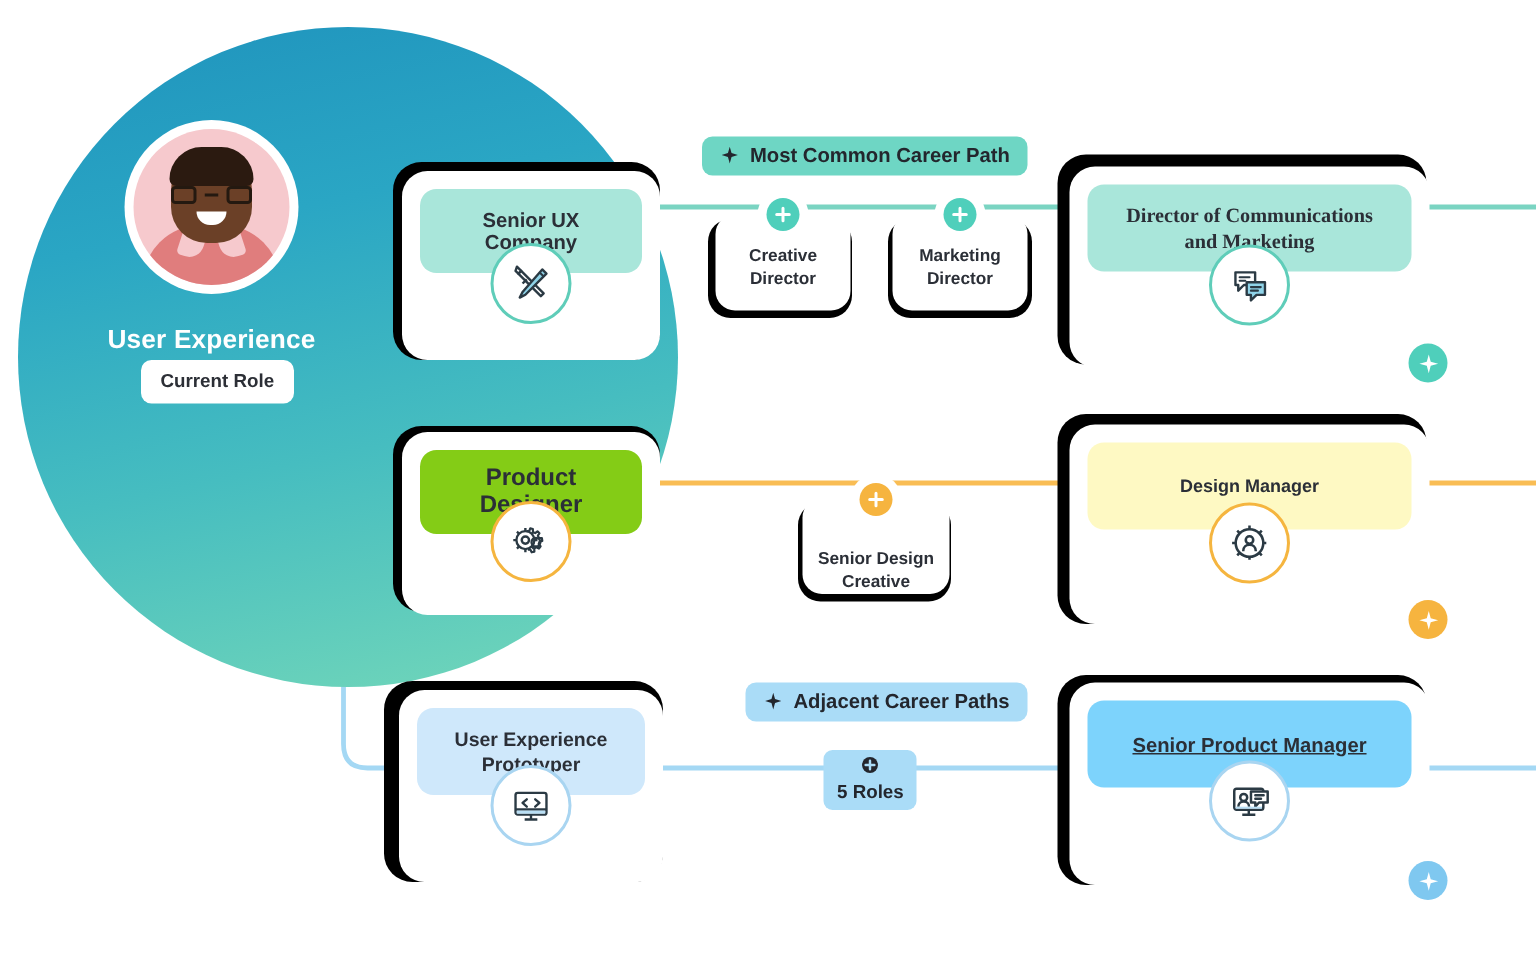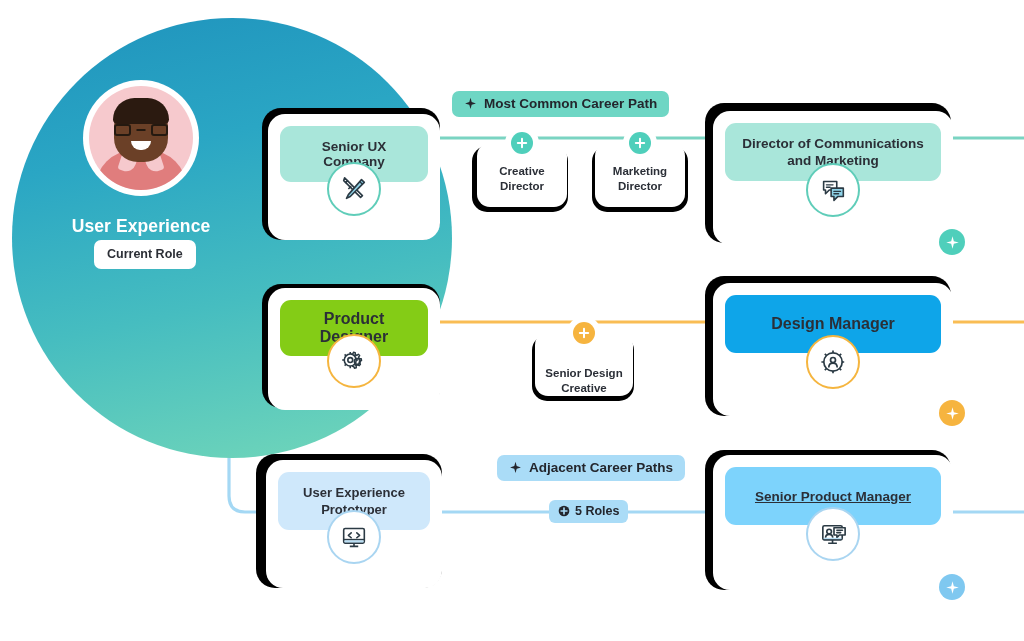--- a/index.html
+++ b/index.html
@@ -215,21 +215,21 @@
       <div class="av-smile"></div>
     </div>
   </div>
 
   <div id="person-name">
     <div>User Experience</div>
     <div>Designer</div>
   </div>
   <div id="current-role-pill">Current Role</div>
 
-  <div class="label-pill" style="left:452px; top:91px; background:#6ed6c4;">
+  <div class="label-pill" style="left:468px; top:91px; background:#6ed6c4;">
     <svg class="spark" width="13" height="13" viewBox="0 0 24 24">
       <path d="M12 1.5 L14.2 9.3 L22 11.8 L14.2 14.3 L12 22.1 L9.8 14.3 L2 11.8 L9.8 9.3 Z" fill="#23262d"></path>
     </svg>
     <span>Most Common Career Path</span>
   </div>
 
   <div class="card-shadow" style="left:262px; top:108px; width:178px; height:132px;"></div>
   <div class="card" style="left:268px; top:114px; width:172px; height:126px;">
     <div class="card-head" style="background:#a9e6da; height:56px; font-size:13.5px;">Senior UX Company</div>
     <div class="icon-circle" style="left:50%; transform:translateX(-50%); top:48px; width:54px; height:54px; border:2.2px solid #5fcdb9;">
@@ -270,21 +270,21 @@
   </div>
   <div class="notch" style="left:623px; top:126px; width:34px; height:34px;"></div>
   <div class="plus-badge" style="left:629px; top:132px; background:#4fcfbb;">
     <svg width="12" height="12" viewBox="0 0 12 12">
         <path d="M6 1.8 V10.2 M1.8 6 H10.2" stroke="#ffffff" stroke-width="2" stroke-linecap="round"></path>
       </svg>
   </div>
 
   <div class="card-shadow" style="left:705px; top:103px; width:246px; height:140px;"></div>
   <div class="card" style="left:713px; top:111px; width:240px; height:134px;">
-    <div class="card-head" style="background:#a9e6da; height:58px; font-size:13.5px; line-height:17px;">
+    <div class="card-head" style="background:#a9e6da; height:58px; font-size:13.5px; line-height:17px;font-family:Liberation Serif, serif;">
       <div>
         <div>Director of Communications</div>
         <div>and Marketing</div>
       </div>
     </div>
     <div class="icon-circle" style="left:50%; transform:translateX(-50%); top:52px; width:54px; height:54px; border:2.2px solid #5fcdb9;">
       <svg width="30" height="30" viewBox="0 0 32 32">
         <g stroke="#2b3a44" stroke-width="1.7" fill="#ffffff" stroke-linejoin="round">
           <path d="M6 7 H20 V16 H12 L8 20 V16 H6 Z"></path>
         </g>
@@ -328,21 +328,21 @@
   </div>
   <div class="notch" style="left:567px; top:316px; width:34px; height:34px;"></div>
   <div class="plus-badge" style="left:573px; top:322px; background:#f6b43f;">
     <svg width="12" height="12" viewBox="0 0 12 12">
         <path d="M6 1.8 V10.2 M1.8 6 H10.2" stroke="#ffffff" stroke-width="2" stroke-linecap="round"></path>
       </svg>
   </div>
 
   <div class="card-shadow" style="left:705px; top:276px; width:246px; height:140px;"></div>
   <div class="card" style="left:713px; top:283px; width:240px; height:133px;">
-    <div class="card-head" style="background:#0ea5e9; height:58px; font-size:16px;">Design Manager</div>
+    <div class="card-head" style="background:#fef9c3; height:58px; font-size:12px;">Design Manager</div>
     <div class="icon-circle" style="left:50%; transform:translateX(-50%); top:52px; width:54px; height:54px; border:2.2px solid #f5b53f;">
       <svg width="32" height="32" viewBox="0 0 32 32">
         <g fill="none" stroke="#2b3a44" stroke-width="1.7" stroke-linejoin="round">
           <circle cx="16" cy="16" r="9.2"></circle>
           <path d="M16 6.8 V4.4 M16 27.2 V24.8 M6.8 16 H4.4 M27.2 16 H24.8 M9.5 9.5 L7.8 7.8 M22.5 22.5 L24.2 24.2 M22.5 9.5 L24.2 7.8 M9.5 22.5 L7.8 24.2"></path>
           <circle cx="16" cy="14" r="2.5"></circle>
           <path d="M11.8 21.5 c0-2.7 1.9-4.3 4.2-4.3 s4.2 1.6 4.2 4.3"></path>
         </g>
       </svg>
     </div>
@@ -374,21 +374,21 @@
           <rect x="5" y="7" width="22" height="15.5" rx="1.6" fill="#ffffff"></rect>
           <path d="M5 18.8 H27" stroke="#2b3a44"></path>
           <path d="M13 11.6 L10 14.2 L13 16.8 M19 11.6 L22 14.2 L19 16.8" stroke-linecap="round"></path>
           <path d="M16 22.5 V26 M11.5 26 H20.5"></path>
         </g>
         <rect x="5.9" y="19.6" width="20.2" height="2.2" fill="#b9dff5"></rect>
       </svg>
     </div>
   </div>
 
-  <div id="roles-pill" style="left:549px; top:500px;">
+  <div id="roles-pill" style="left:549px; top:500px;flex-direction:column;">
     <svg width="12" height="12" viewBox="0 0 14 14">
       <circle cx="7" cy="7" r="6.2" fill="#23262d"></circle>
       <path d="M7 3.6 V10.4 M3.6 7 H10.4" stroke="#aadcf7" stroke-width="1.9" stroke-linecap="round"></path>
     </svg>
     <span>5 Roles</span>
   </div>
 
   <div class="card-shadow" style="left:705px; top:450px; width:246px; height:140px;"></div>
   <div class="card" style="left:713px; top:455px; width:240px; height:135px;">
     <div class="card-head" style="background:#7dd3fc; height:58px; font-size:13.5px;text-decoration:underline;">Senior Product Manager</div>

